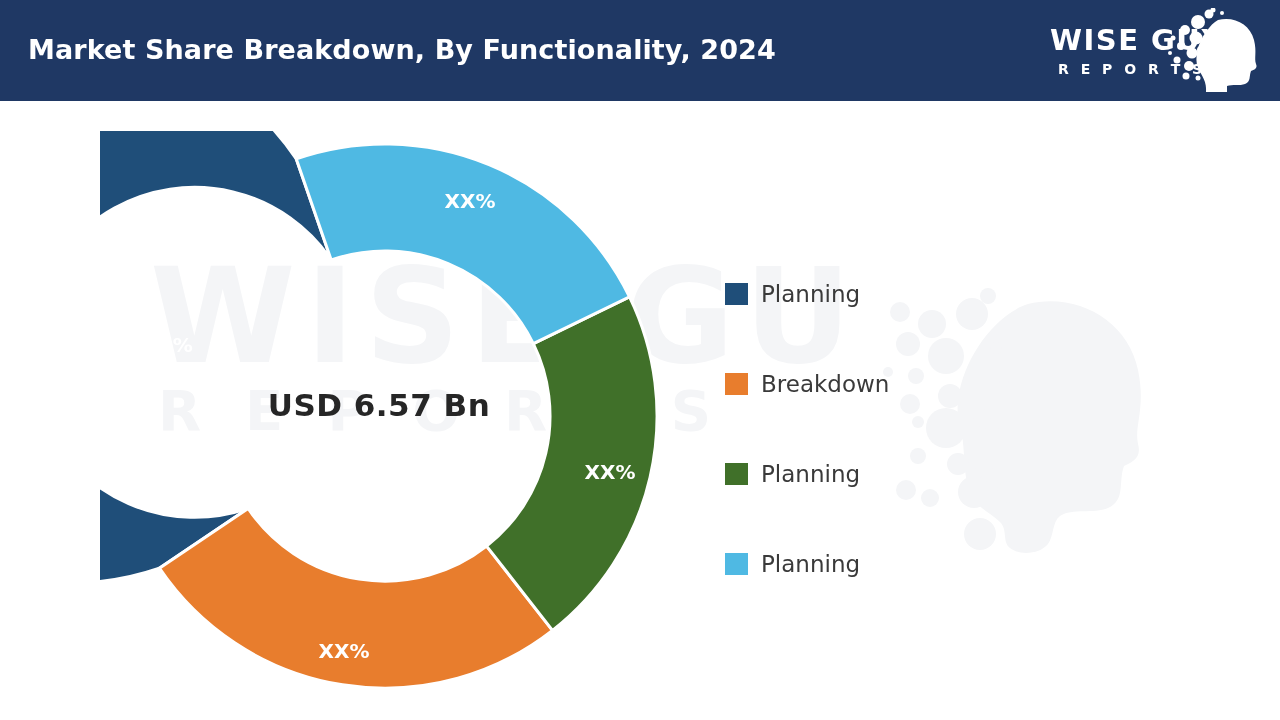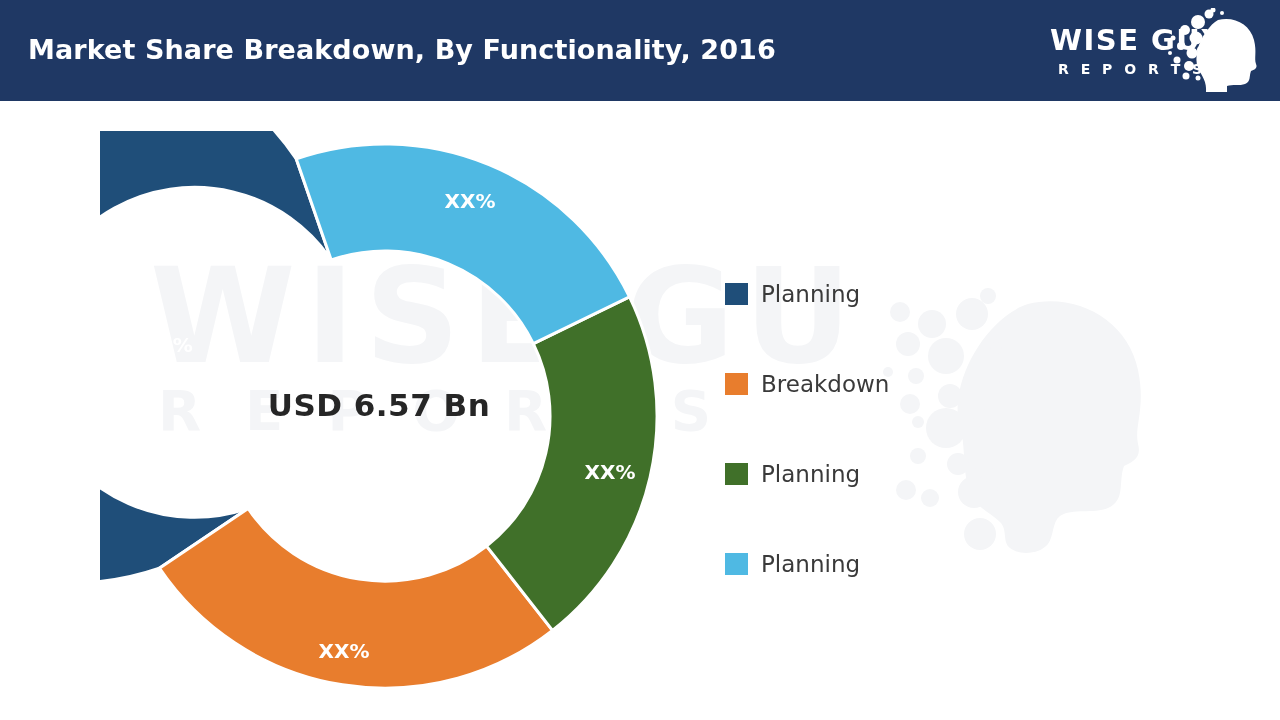--- a/index.html
+++ b/index.html
@@ -141,21 +141,21 @@
     color: #3A3A3A;
     white-space: nowrap;
   }
 </style>
 </head>
 <body>
 
 <div id="page">
 
   <div id="header">
-    <div id="header-title">Market Share Breakdown, By Functionality, 2016</div>
+    <div id="header-title">Market Share Breakdown, By Functionality, 2024</div>
 
     <svg id="logo" viewBox="0 0 226 84">
       <text x="4" y="42" font-family="DejaVu Sans, Liberation Sans, sans-serif" font-size="29" font-weight="bold" fill="#FFFFFF" letter-spacing="1.5">WISE GUY</text>
       <text x="12" y="66" font-family="DejaVu Sans, Liberation Sans, sans-serif" font-size="14" font-weight="bold" fill="#FFFFFF" letter-spacing="3.5">R E P O R T S</text>
       <g fill="#FFFFFF">
         <path d="M172 12 C188 8 204 16 208 32 C211 44 208 50 210 56 C212 60 208 62 205 63
                  C203 68 205 74 199 76 C194 78 186 76 181 78 L181 84 L160 84
                  C161 74 156 68 152 60 C148 50 152 34 160 24 C164 18 168 14 172 12 Z"></path>
         <circle cx="152" cy="14" r="7"></circle>
           <circle cx="163" cy="6" r="4.5"></circle>

